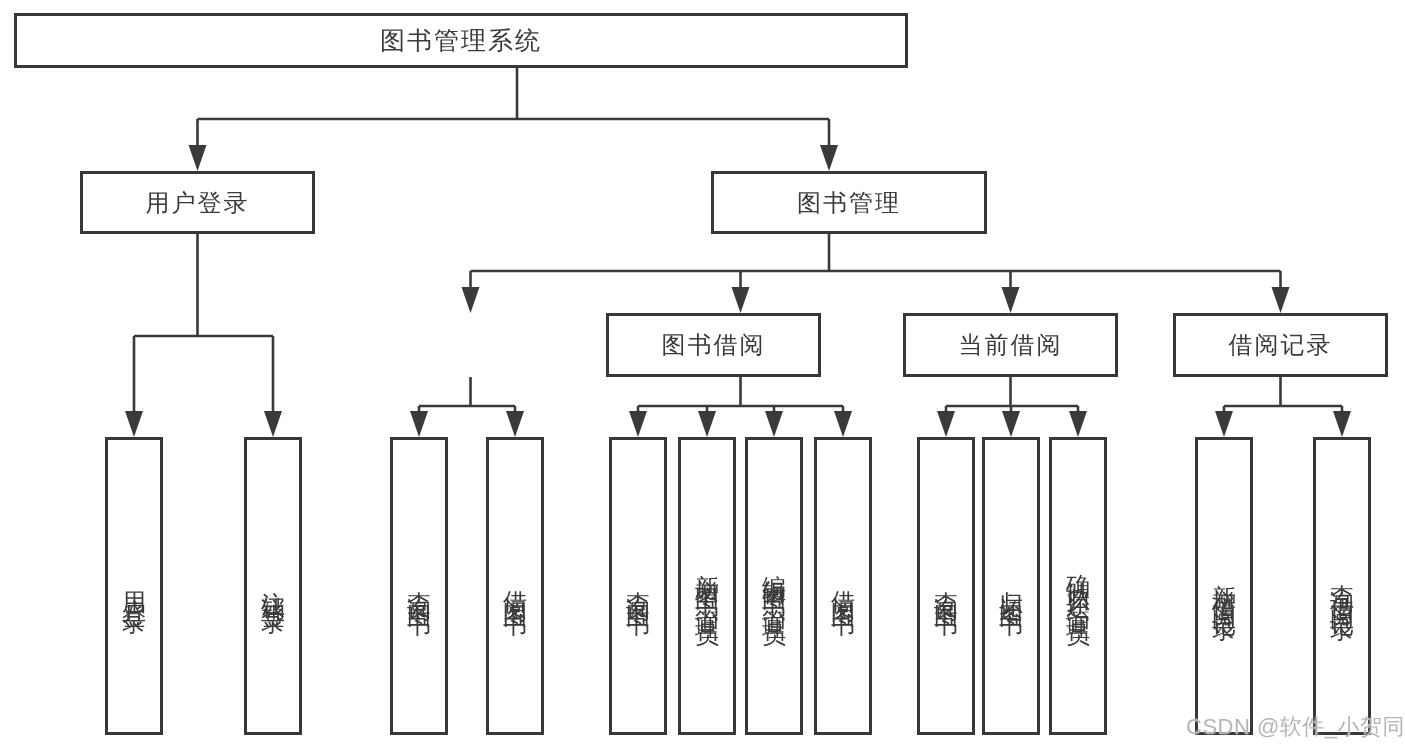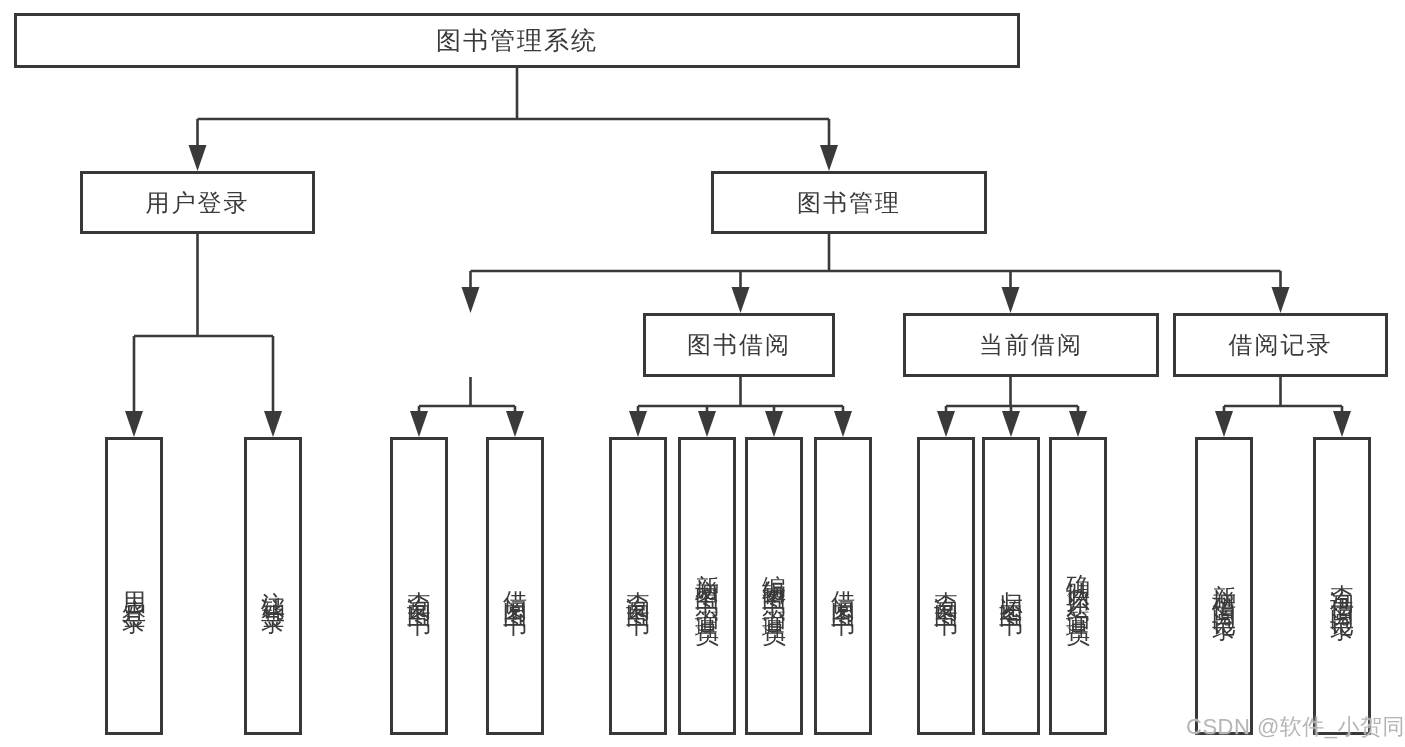--- a/index.html
+++ b/index.html
@@ -51,35 +51,35 @@
       <use href="#ah" transform="translate(774,437)"></use>
       <use href="#ah" transform="translate(843,437)"></use>
       <use href="#ah" transform="translate(946,437)"></use>
       <use href="#ah" transform="translate(1011,437)"></use>
       <use href="#ah" transform="translate(1078,437)"></use>
       <use href="#ah" transform="translate(1224,437)"></use>
       <use href="#ah" transform="translate(1342,437)"></use>
     </g>
   </svg>
 
-  <div class="node root" style="left:14px;top:13px;width:1006px;height:55px">
+  <div class="node root" style="left:14px;top:13px;width:894px;height:55px">
     <span class="lab">图书管理系统</span>
   </div>
 
   <div class="node" style="left:80px;top:171px;width:235px;height:63px">
     <span class="lab">用户登录</span>
   </div>
   <div class="node" style="left:711px;top:171px;width:276px;height:63px">
     <span class="lab">图书管理</span>
   </div>
 
-  <div class="node" style="left:643px;top:313px;width:192px;height:64px">
+  <div class="node" style="left:606px;top:313px;width:215px;height:64px">
     <span class="lab">图书借阅</span>
   </div>
-  <div class="node" style="left:903px;top:313px;width:256px;height:64px">
+  <div class="node" style="left:903px;top:313px;width:215px;height:64px">
     <span class="lab">当前借阅</span>
   </div>
   <div class="node" style="left:1173px;top:313px;width:215px;height:64px">
     <span class="lab">借阅记录</span>
   </div>
 
   <div class="node leaf" style="left:105px;top:437px;width:58px;height:298px">
     <span class="lab">用户登录</span>
   </div>
   <div class="node leaf" style="left:244px;top:437px;width:58px;height:298px">

